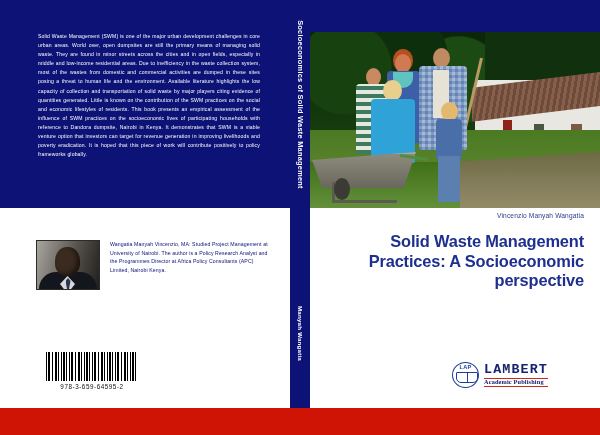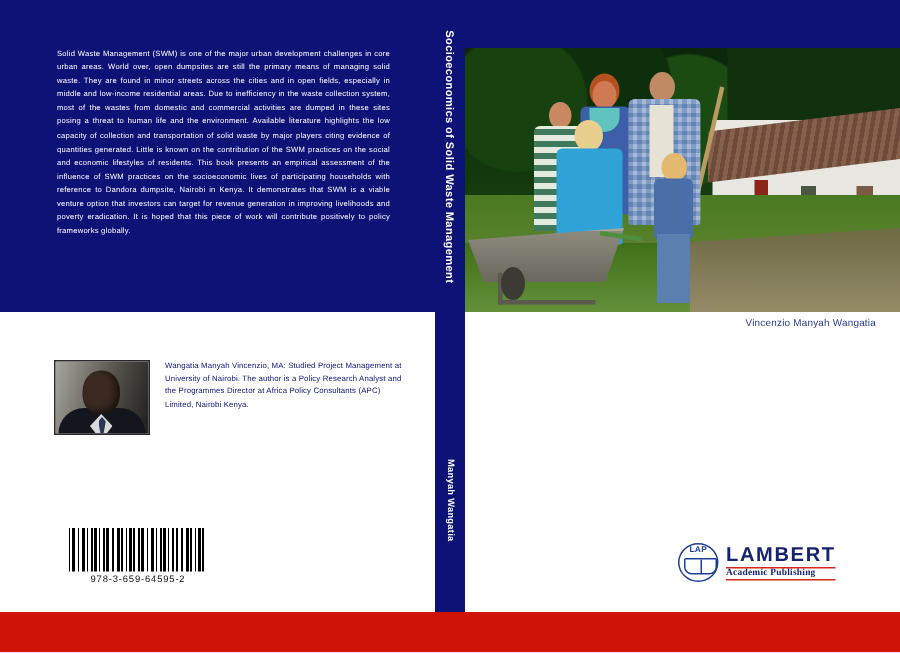--- a/index.html
+++ b/index.html
@@ -360,21 +360,21 @@
     position: absolute;
     left: 0; right: 0; top: 2px;
     text-align: center;
     font-size: 5.6px;
     font-weight: bold;
     color: #1c3f94;
     letter-spacing: 0.2px;
   }
   .logo-words { line-height: 1; }
   .logo-name {
-    font-family: Liberation Sans, sans-serif;
+    font-family: Liberation Mono, monospace;
     font-size: 13.4px;
     font-weight: bold;
     color: #16236e;
     letter-spacing: 1.1px;
   }
   .logo-sub {
     font-family: "Liberation Serif", serif;
     font-size: 6.3px;
     font-weight: bold;
     color: #16236e;
@@ -468,20 +468,21 @@
       </div>
 
       <div class="barrow-tray"></div>
       <div class="barrow-leg"></div>
       <div class="barrow-wheel"></div>
       <div class="barrow-handle"></div>
     </div>
 
     <div class="front-author">Vincenzio Manyah Wangatia</div>
 
+    <div class="front-title">Solid Waste Management Practices: A Socioeconomic perspective</div>
 
   </div>
 
   <div class="logo">
     <div class="logo-emblem">
       <div class="ring"></div>
       <div class="book"></div>
       <div class="lap">LAP</div>
     </div>
     <div class="logo-words">

